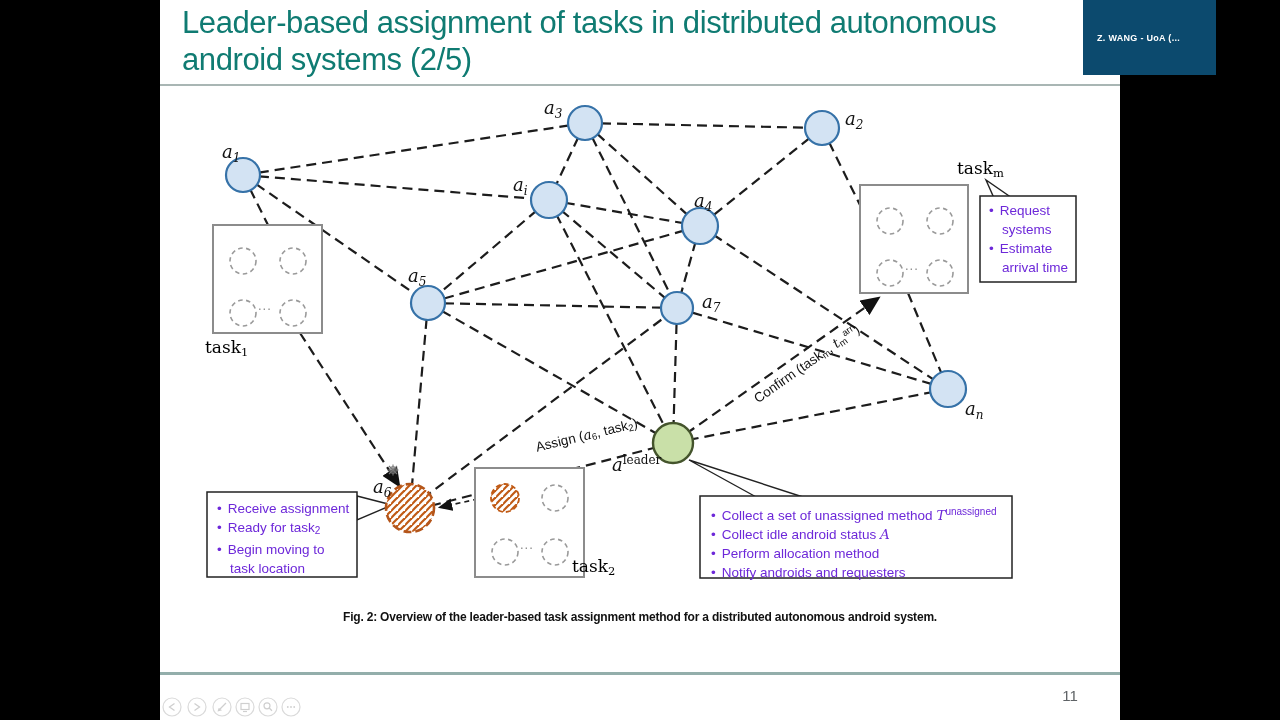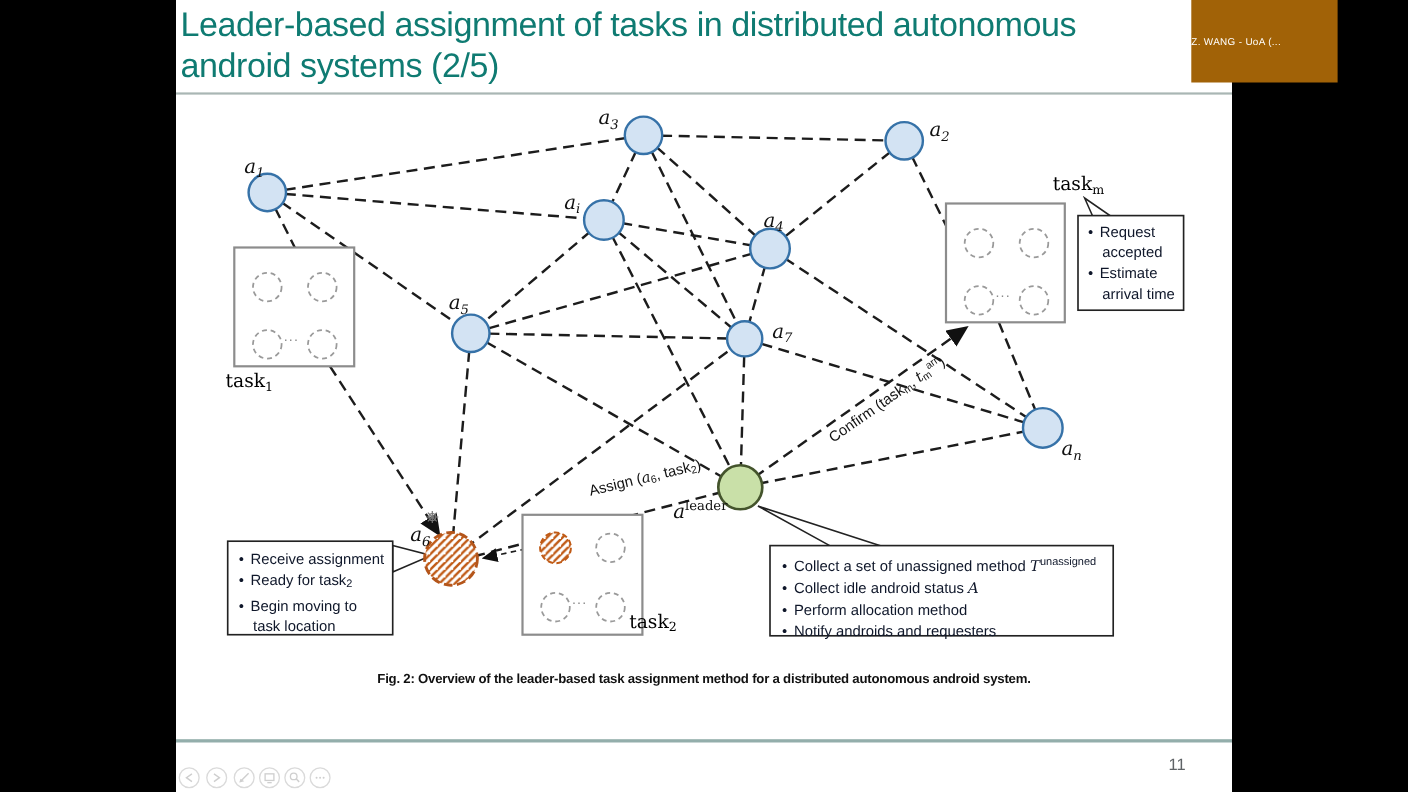--- a/index.html
+++ b/index.html
@@ -1,33 +1,33 @@
 <!DOCTYPE html>
 <html><head>
 <meta charset="utf-8">
 <style>
   html,body{margin:0;padding:0;background:#000;width:1280px;height:720px;overflow:hidden;
             font-family:"Liberation Sans",sans-serif;}
   .stage{position:relative;width:1280px;height:720px;background:#000;}
   .slide{position:absolute;left:160px;top:0;width:960px;height:720px;background:#fff;overflow:hidden;}
   
-  .title-line{position:absolute;left:4px;color:#0f7b72;font-size:31px;font-weight:500;
+  .title-line{position:absolute;left:22px;color:#0f7b72;font-size:31px;font-weight:500;
               letter-spacing:-0.4px;white-space:nowrap;}
   .title-rule{position:absolute;left:0;top:84px;width:960px;height:2px;background:#a9b6b4;}
   
   .footer-rule{position:absolute;left:0;top:672px;width:960px;height:3px;background:#93aeab;}
   .page-num{position:absolute;left:893px;top:687px;width:34px;text-align:center;
             color:#5f6366;font-size:15px;}
   
   .caption{position:absolute;left:0;top:610px;width:960px;text-align:center;color:#111;
            font-size:12px;font-weight:bold;letter-spacing:-0.2px;}
   
-  .webcam{position:absolute;left:1083px;top:0;width:133px;height:75px;background:#a16207;
-          color:#fff;font-size:9px;font-weight:normal;letter-spacing:.3px;
-          display:flex;align-items:center;padding-left:0;box-sizing:border-box;}
+  .webcam{position:absolute;left:1083px;top:0;width:133px;height:75px;background:#0c4a6e;
+          color:#fff;font-size:9px;font-weight:bold;letter-spacing:.3px;
+          display:flex;align-items:center;padding-left:14px;box-sizing:border-box;}
   
   svg.diagram{position:absolute;left:0;top:0;width:960px;height:720px;}
   .edge{stroke:#1c1c1c;stroke-width:2.2;stroke-dasharray:10 6;fill:none;}
   .edge.thin{stroke-width:1.6;stroke-dasharray:5 4;}
   .taskbox{fill:#fff;stroke:#8c8c8c;stroke-width:2;}
   .slotc{fill:none;stroke:#9a9a9a;stroke-width:1.6;stroke-dasharray:4.5 3.5;}
   .node-blue{fill:#d3e3f3;stroke:#3672a8;stroke-width:2.2;}
   .node-green{fill:#c9e0a8;stroke:#44542c;stroke-width:2.4;}
   .node-hatch{stroke:#b4551a;stroke-width:2.6;stroke-dasharray:8 4;}
   .tail{fill:#fff;stroke:#222;stroke-width:1.4;}
@@ -38,21 +38,21 @@
   .nl .sb{font-size:12px;font-style:italic;vertical-align:-4px;}
   .nl .sp{font-size:12px;font-style:normal;vertical-align:7px;letter-spacing:0;}
   .tl{position:absolute;font-family:"DejaVu Serif",serif;font-size:17px;color:#000000;white-space:nowrap;}
   .tl .sb{font-size:11.5px;vertical-align:-3px;}
   .dots{position:absolute;color:#8a8a8a;font-size:13px;letter-spacing:1px;}
   .rot{position:absolute;font-size:13.5px;color:#111;white-space:nowrap;transform-origin:0 0;
        font-family:"Liberation Sans",sans-serif;}
   .rot .sb{font-size:9.5px;vertical-align:-2px;}
   .rot .sp{font-size:9.5px;vertical-align:5px;}
   .rot .it{font-style:italic;font-family:"DejaVu Serif",serif;}
-  .co{position:absolute;font-size:13.5px;color:#0f172a;line-height:19px;}
+  .co{position:absolute;font-size:13.5px;color:#6d28d9;line-height:19px;}
   .co .row{white-space:nowrap;}
   .co .b{margin-right:6px;}
   .co .ind{padding-left:13px;}
   .co .sb{font-size:10px;vertical-align:-2px;}
   .co .sp{font-size:10px;vertical-align:5px;}
   .co .scr{font-family:"DejaVu Serif",serif;font-style:italic;}
 </style>
 </head>
 <body>
 
@@ -214,21 +214,21 @@
 
     <div class="co" style="left:57px;top:499px;width:138px">
       <div class="row"><span class="b">•</span><span>Receive assignment</span></div>
       <div class="row"><span class="b">•</span><span>Ready for task</span><span class="sb">2</span></div>
       <div class="row"><span class="b">•</span><span>Begin moving to</span></div>
       <div class="row ind"><span>task location</span></div>
     </div>
 
     <div class="co" style="left:829px;top:201px;width:84px">
       <div class="row"><span class="b">•</span><span>Request</span></div>
-      <div class="row ind"><span>accepted</span></div>
+      <div class="row ind"><span>systems</span></div>
       <div class="row"><span class="b">•</span><span>Estimate</span></div>
       <div class="row ind"><span>arrival time</span></div>
     </div>
 
     <div class="co" style="left:551px;top:502px;width:300px">
       <div class="row"><span class="b">•</span><span>Collect a set of unassigned method </span><span class="scr">T</span><span class="sp">unassigned</span></div>
       <div class="row"><span class="b">•</span><span>Collect idle android status </span><span class="scr">A</span></div>
       <div class="row"><span class="b">•</span><span>Perform allocation method</span></div>
       <div class="row"><span class="b">•</span><span>Notify androids and requesters</span></div>
     </div>

